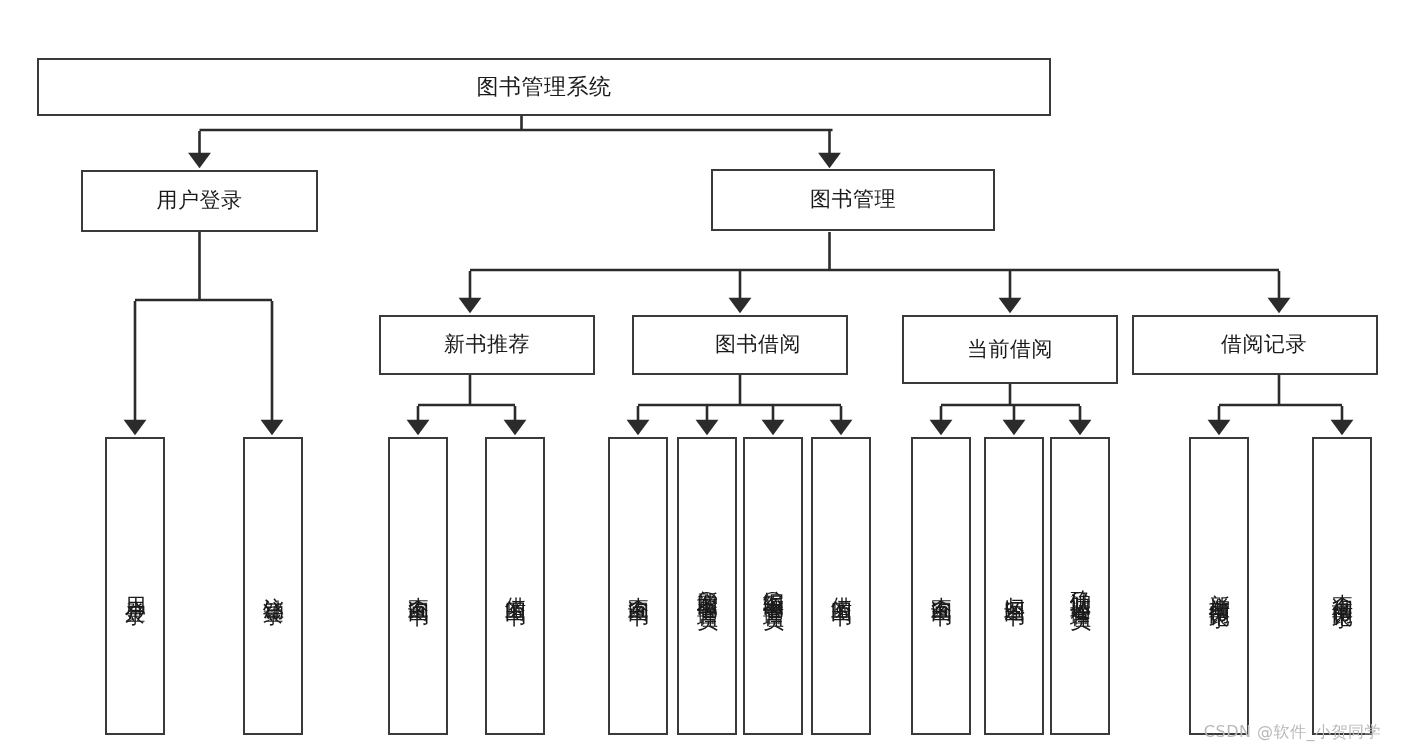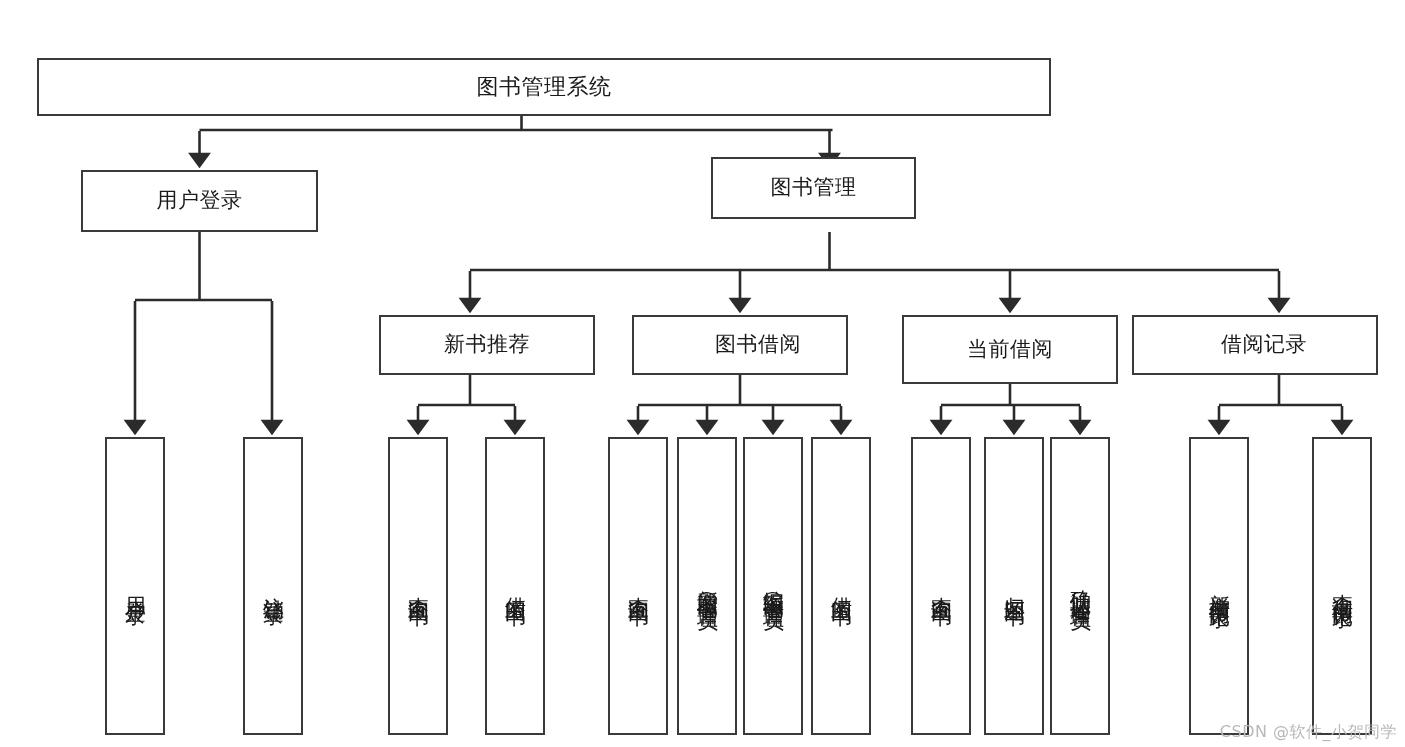--- a/index.html
+++ b/index.html
@@ -41,21 +41,21 @@
   .node.v{
     writing-mode:vertical-rl;
     text-orientation:upright;
     font-size:21px;
     letter-spacing:3px;
     line-height:1;
     padding:6px 0;
   }
   #watermark{
     position:absolute;
-    right:8px;
+    right:24px;
     bottom:4px;
     font-size:16px;
     color:#b9b9b9;
     letter-spacing:0.5px;
     white-space:nowrap;
     z-index:5;
     font-family:"DejaVu Sans","Liberation Sans",sans-serif;
   }
 </style>
 </head>
@@ -109,21 +109,21 @@
       <path d="M1279,375 L1279,405"></path>
       <path d="M1219,405 L1342,405"></path>
       <path d="M1219,406 L1219,427" marker-end="url(#arrowhead)"></path>
       <path d="M1342,406 L1342,427" marker-end="url(#arrowhead)"></path>
     </g>
   </svg>
 
   <div class="node h root" style="left:37px;top:11px;width:1014px;height:58px;margin-top:47px;">图书管理系统</div>
 
   <div class="node h" style="left:81px;top:170px;width:237px;height:62px;">用户登录</div>
-  <div class="node h" style="left:711px;top:157px;width:205px;height:62px;">图书管理</div>
+  <div class="node h" style="left:711px;top:169px;width:284px;height:62px;">图书管理</div>
 
   <div class="node h" style="left:379px;top:315px;width:216px;height:60px;">新书推荐</div>
   <div class="node h" style="left:632px;top:315px;width:216px;height:60px;padding-left:36px;">图书借阅</div>
   <div class="node h" style="left:902px;top:315px;width:216px;height:69px;">当前借阅</div>
   <div class="node h" style="left:1132px;top:315px;width:246px;height:60px;padding-left:18px;">借阅记录</div>
 
   <div class="node v" style="left:105px;top:437px;width:60px;height:298px;">用户登录</div>
   <div class="node v" style="left:243px;top:437px;width:60px;height:298px;">注销登录</div>
 
   <div class="node v" style="left:388px;top:437px;width:60px;height:298px;">查询图书</div>

